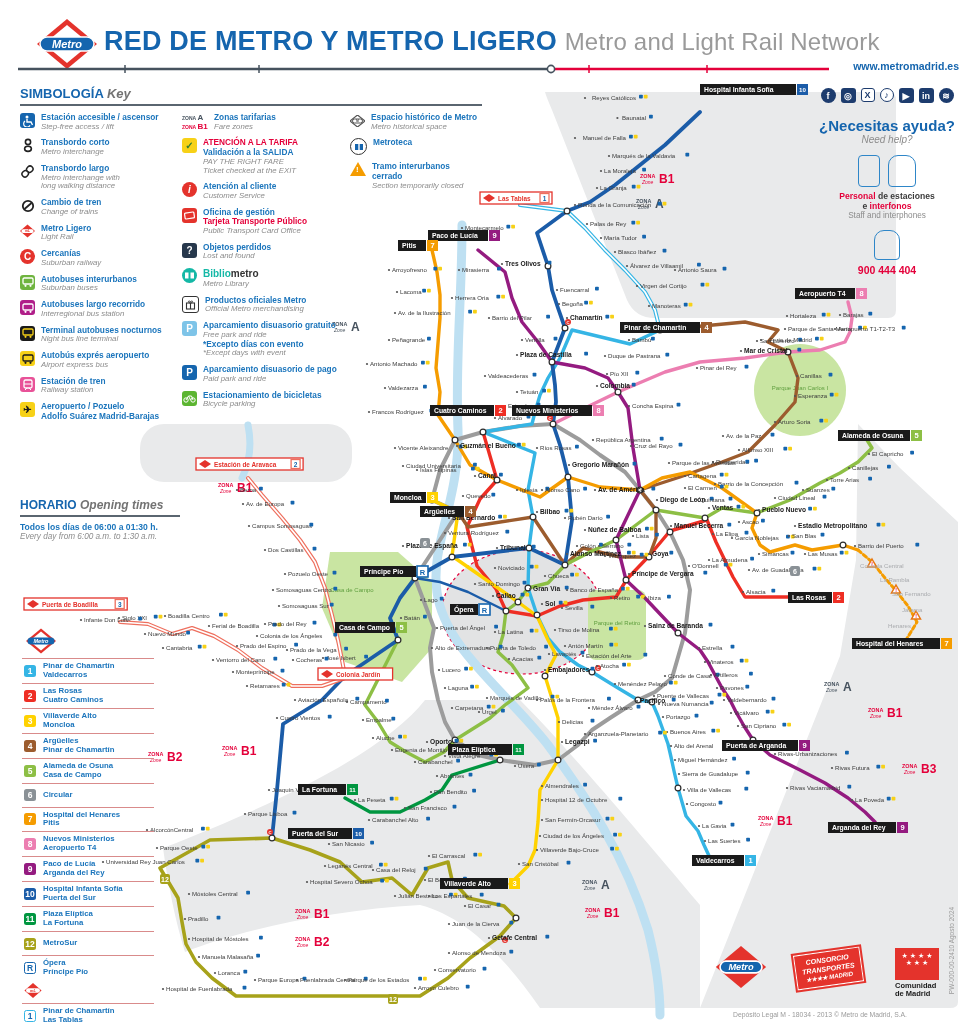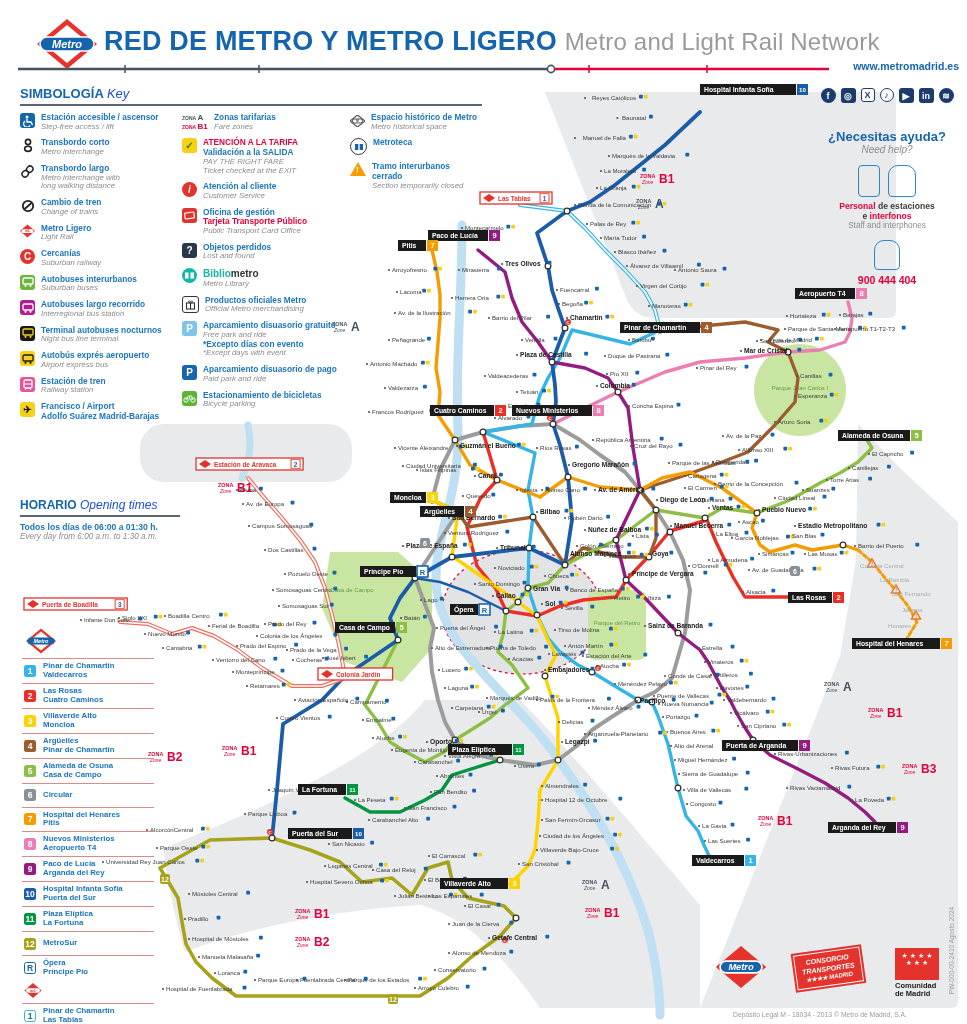--- a/index.html
+++ b/index.html
@@ -4,21 +4,21 @@
 <style>
   html,body{margin:0;padding:0}
   body{width:967px;height:1024px;position:relative;background:#fff;font-family:"Liberation Sans",sans-serif;overflow:hidden}
   .abs{position:absolute}
   
   #hdr-title{left:104px;top:26px;font-size:27px;font-weight:bold;color:#1565AE;letter-spacing:.2px}
   #hdr-sub{display:inline;font-weight:normal;color:#9A9A9A;font-size:24px}
   #hdr-web{right:8px;top:60px;font-size:10.5px;font-weight:bold;color:#1565AE}
   
   .sec-title{font-size:13px;font-weight:bold;color:#1565AE;border-bottom:2px solid #5A6570;padding-bottom:3px}
-  .sec-title i{font-weight:normal;color:#1d4ed8}
+  .sec-title i{font-weight:bold;color:#737373}
   .lg-item{display:flex;gap:6px;margin-bottom:7px}
   .lg-txt{line-height:1.15}
   .es{color:#1B75BC;font-weight:bold;font-size:8.3px}
   .en{color:#8C8C8C;font-style:italic;font-size:7.8px}
   .redl{color:#E4003A;font-weight:bold;font-size:8.3px}
   .ic{width:15px;height:15px;border-radius:3px;flex:none;display:flex;align-items:center;justify-content:center;color:#fff;font-size:10px;font-weight:bold}
   
   #horario .es{font-size:8.6px}
   #horario .en{font-size:8.2px}
   
@@ -26,21 +26,21 @@
   .ll-row{display:flex;gap:7px;align-items:center;border-top:1px solid #D98B8B;padding:3px 0 3px 2px;min-height:17px}
   .ll-badge{width:12px;height:12px;border-radius:2.5px;flex:none;display:flex;align-items:center;justify-content:center;font-size:8.5px;font-weight:bold;color:#fff}
   .ll-badge.outl{background:#fff;border:1.6px solid #1565AE;color:#1565AE;width:10px;height:10px}
   .ll-txt{font-size:7.8px;font-weight:bold;color:#1B75BC;line-height:1.15}
   
   #help{right:10px;top:88px;width:140px;text-align:center}
   .soc{display:flex;gap:5px;justify-content:center}
   .soc span{width:15px;height:15px;border-radius:50%;background:#1D3C6E;color:#fff;font-size:9px;font-weight:bold;display:flex;align-items:center;justify-content:center}
   .soc span.sq{border-radius:3px}
   .soc span.out{background:#fff;color:#1D3C6E;border:1.5px solid #1D3C6E;width:12px;height:12px}
-  #help-title{color:#1565AE;font-weight:bold;font-size:13px;margin-top:26px}
+  #help-title{color:#1565AE;font-weight:bold;font-size:15px;margin-top:14px}
   #help-sub{color:#8C8C8C;font-style:italic;font-size:10px}
   .hp-ic{display:flex;justify-content:center;gap:8px;margin:10px 0 4px}
   .hp-ic div{border:1.8px solid #2E86C8;border-radius:4px}
   #staff{font-size:8.6px;font-weight:bold;color:#3B3B3B}
   #staff b{color:#E4003A}
   #staff-en{font-size:8.2px;color:#8C8C8C;}
   #phone{color:#E4003A;font-weight:bold;font-size:10.5px;margin-top:4px}
   
   #consorcio{right:105px;bottom:38px;background:#E4332C;color:#fff;transform:rotate(-8deg);padding:4px 6px;outline:2px solid #E4332C;border:1.5px solid #fff;text-align:center;font-size:7px;font-weight:bold;font-style:italic;line-height:1.25}
   #cam{right:28px;bottom:26px;text-align:left}
@@ -1298,21 +1298,21 @@
           <div class="lg-txt">
             <div class="es">Estación de tren</div>
             <div class="en">Railway station</div>
           </div>
         </div>
         <div class="lg-item">
           <div class="ic" style="background:#F7D117">
             <span style="color:#1A1A1A">✈</span>
           </div>
           <div class="lg-txt">
-            <div class="es">Francisco / Airport</div>
+            <div class="es">Aeropuerto / Pozuelo</div>
             <div class="es">Adolfo Suárez Madrid-Barajas</div>
           </div>
         </div>
       </div>
     <div id="lg-c2" style="width:168px">
         <div class="lg-item">
           <div style="flex:none;width:26px">
             <div style="font-size:5px;font-weight:bold;color:#46525E">ZONA <b style="font-size:8px">A</b></div>
             <div style="font-size:5px;font-weight:bold;color:#E4003A">ZONA <b style="font-size:8px">B1</b></div>
           </div>

